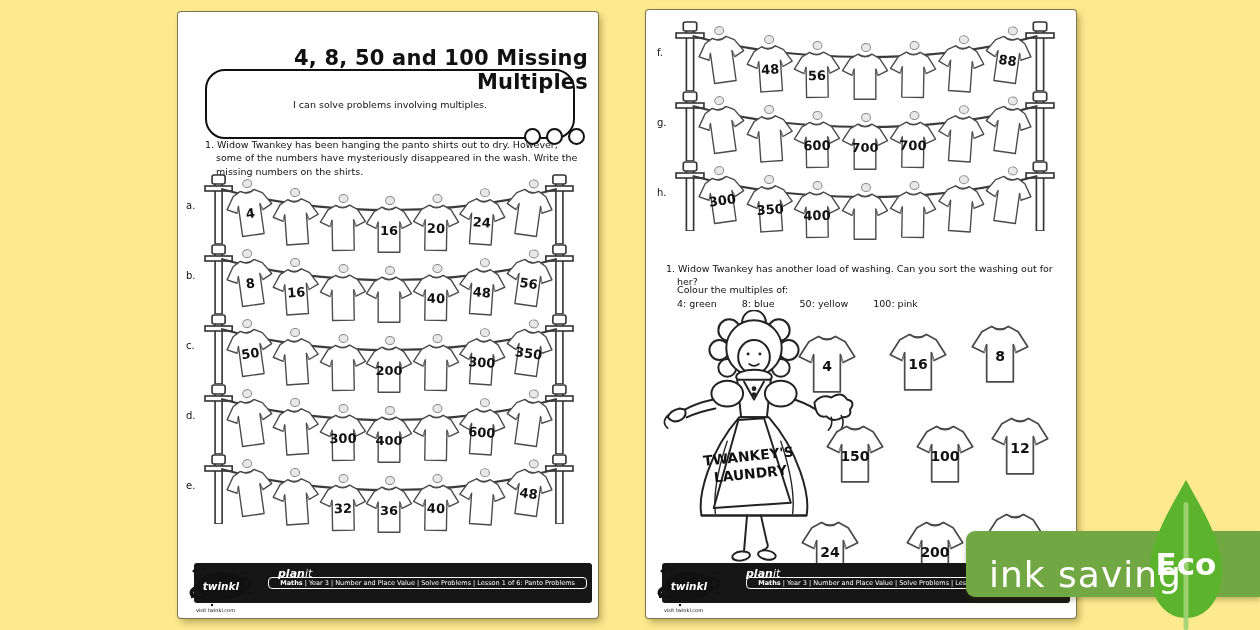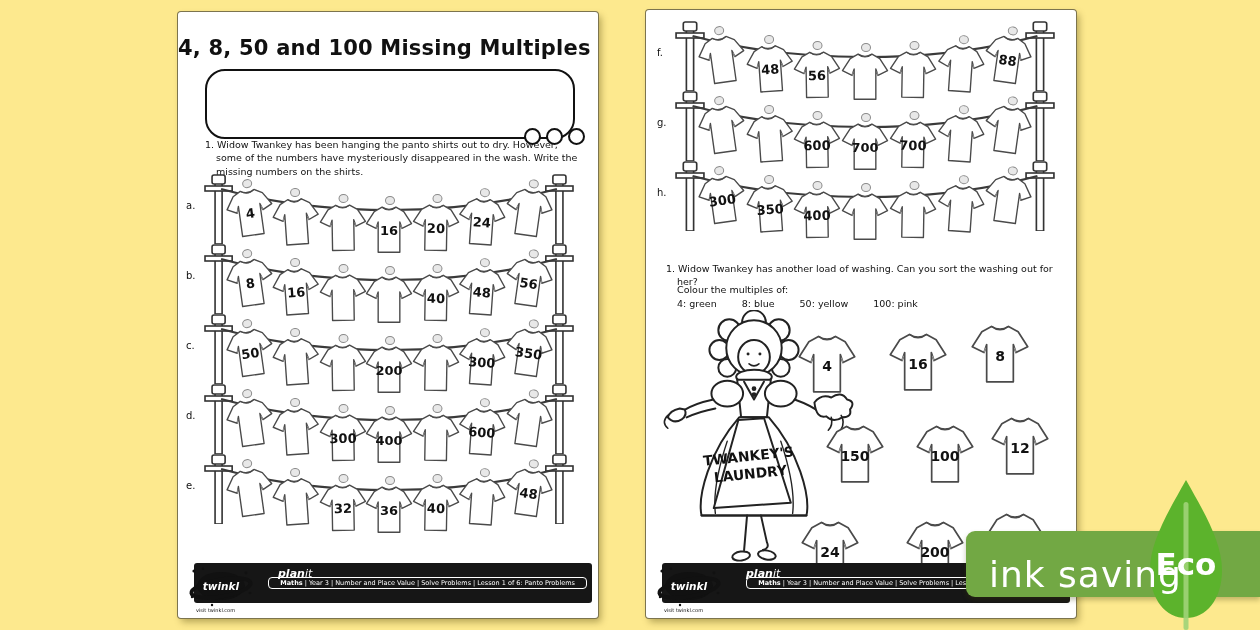--- a/index.html
+++ b/index.html
@@ -5,21 +5,21 @@
   html,body{margin:0;padding:0;}
   body{font-family:"DejaVu Sans","Liberation Sans",sans-serif;}
   #stage{position:relative;width:1260px;height:630px;background:#fde98e;overflow:hidden;}
 
   
   .page{position:absolute;background:#ffffff;border-radius:3px;
         box-shadow:0 0 0 1px #7c744e, 3px 4px 7px rgba(95,82,20,.45);}
   .page.left{left:178px;top:12px;width:420px;height:606px;}
   .page.right{left:646px;top:10px;width:430px;height:608px;}
 
-  .ws-title{position:absolute;top:24px;left:0;right:0;margin:0;text-align:left;
+  .ws-title{position:absolute;top:24px;left:0;right:0;margin:10px;text-align:right;
             font-size:21px;font-weight:bold;color:#111;letter-spacing:.2px;}
 
   .bubble{position:absolute;left:27px;right:23px;top:57px;height:66px;
           border:2.5px solid #111;border-radius:20px;}
   .bubble p{margin:0;position:absolute;left:10px;right:10px;top:50%;transform:translateY(-50%);
             text-align:center;font-size:9.5px;color:#111;}
   .bubble-dots{position:absolute;right:-12px;bottom:-8px;display:flex;gap:5px;}
   .bubble-dot{width:13px;height:13px;border:2.5px solid #111;border-radius:50%;background:#fff;}
 
   .q-text{position:absolute;margin:0;font-size:9.5px;line-height:1.4;color:#111;}
@@ -86,20 +86,21 @@
     </symbol>
   </defs>
 </svg>
 
 <div id="stage">
 
   <section class="page left">
     <h1 class="ws-title">4, 8, 50 and 100 Missing Multiples</h1>
 
     <div class="bubble">
+      <p>I can solve problems involving multiples.</p>
       <span class="bubble-dots">
         <span class="bubble-dot"></span>
         <span class="bubble-dot"></span>
         <span class="bubble-dot"></span>
       </span>
     </div>
 
     <p class="q-text q1">1. Widow Twankey has been hanging the panto shirts out to dry. However, some of the numbers have mysteriously disappeared in the wash. Write the missing numbers on the shirts.</p>
 
     <div class="lines-wrap" id="left-lines">

